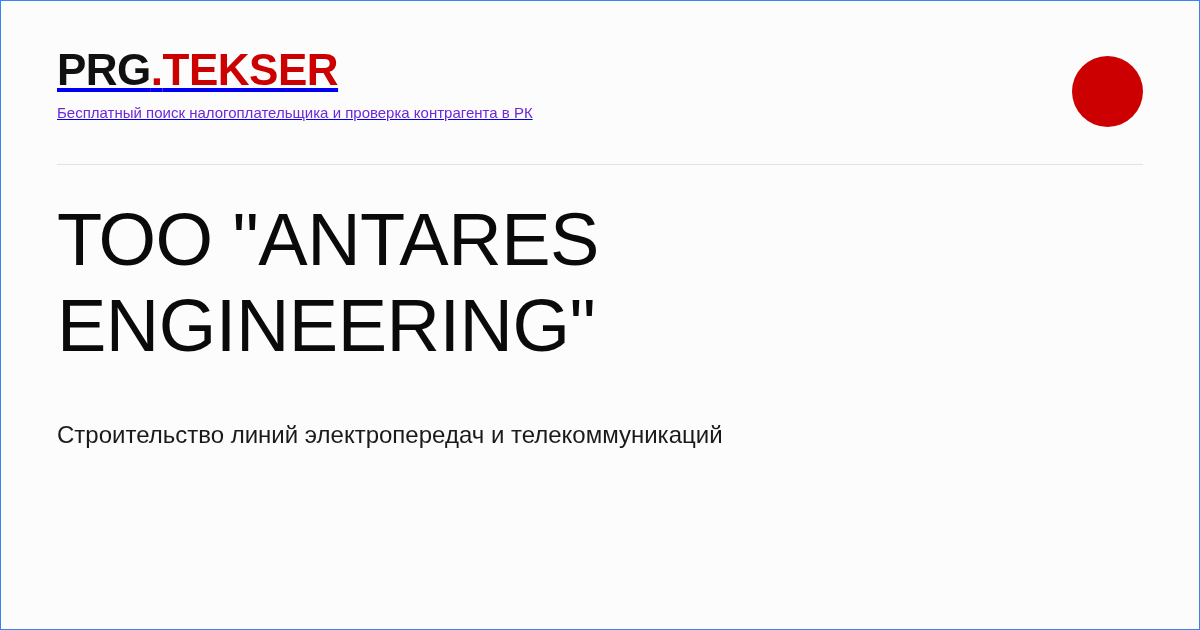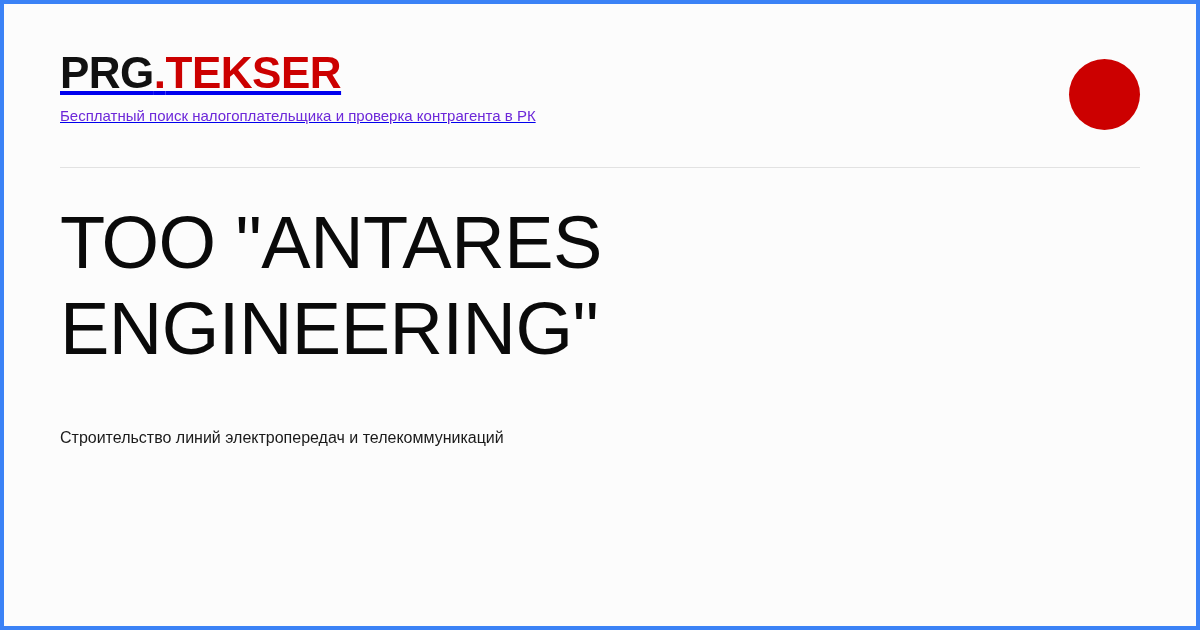--- a/index.html
+++ b/index.html
@@ -15,21 +15,21 @@
     font-family: "Liberation Sans", sans-serif;
     -webkit-font-smoothing: antialiased;
   }
 
   .og-card {
     position: relative;
     box-sizing: border-box;
     width: 1200px;
     height: 630px;
     background: #fcfcfc;
-    border: 4px solid #3b82f6;
+    border: 1px solid #3b82f6;
     padding: 0;
   }
 
   
   .header {
     position: absolute;
     left: 56px;
     top: 44px;
     right: 56px;
     height: 120px;
@@ -95,21 +95,21 @@
     margin: 0;
     font-size: 74px;
     line-height: 86px;
     font-weight: normal;
     color: #0a0a0a;
     letter-spacing: -0.5px;
   }
 
   .company-activity {
     margin: 53px 0 0 0;
-    font-size: 16px;
+    font-size: 24px;
     line-height: 26px;
     font-weight: normal;
     color: #1a1a1a;
   }
 </style>
 </head>
 <body>
 
 <div class="og-card">
 

